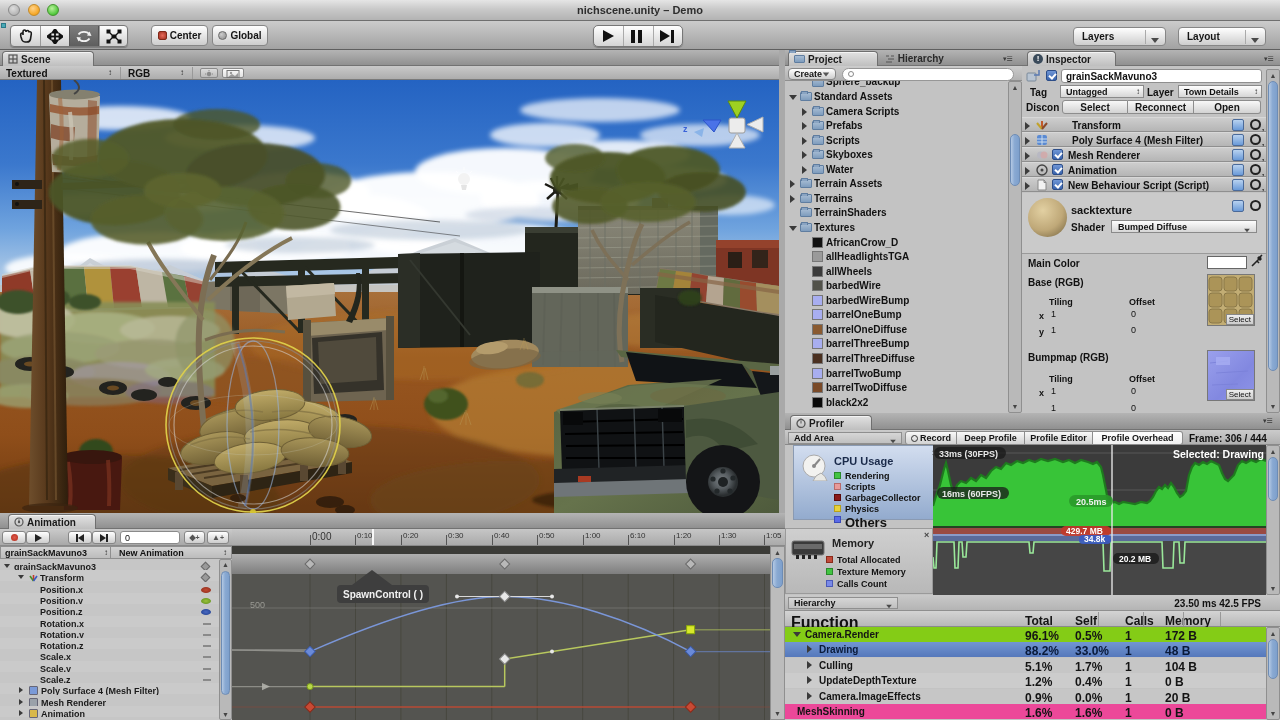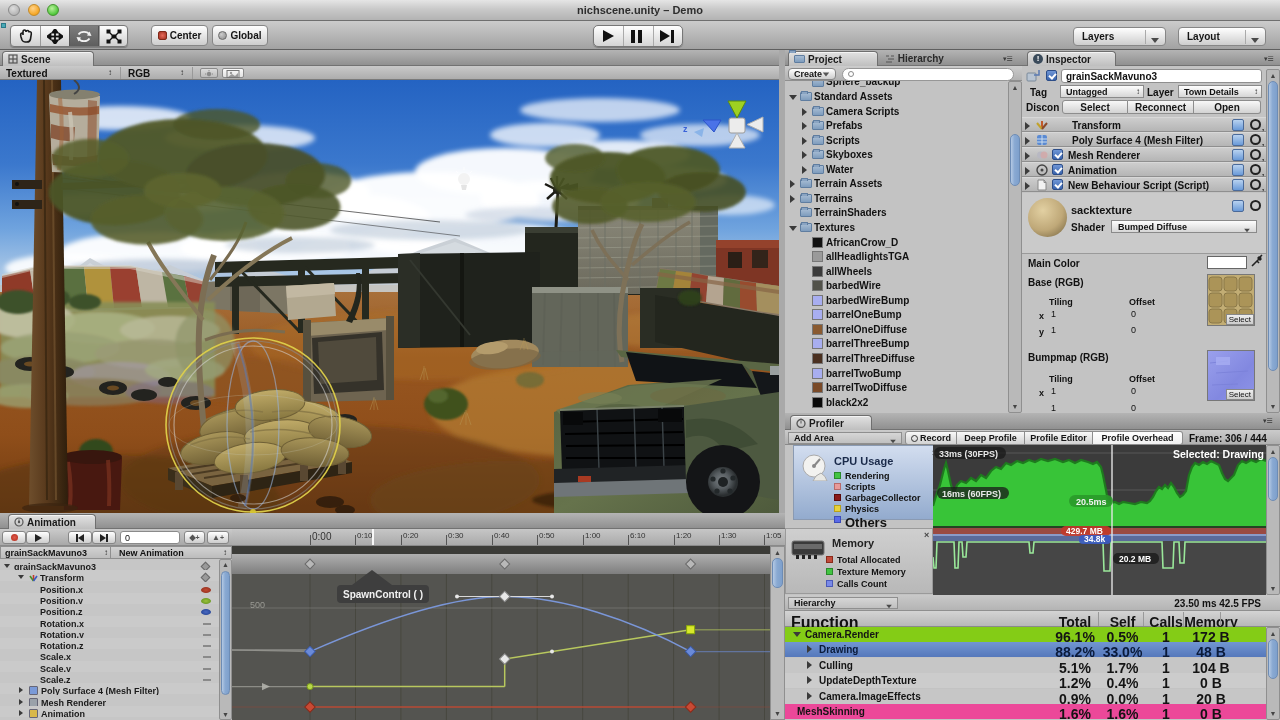--- a/index.html
+++ b/index.html
@@ -12,21 +12,21 @@
 .dd{position:absolute;background:linear-gradient(#fdfdfd,#d6d6d6);border:1px solid #8a8a8a;border-radius:0;font-size:10px;font-weight:bold;display:flex;align-items:center}
 .updn{font-size:8px;letter-spacing:-1px;color:#333}
 .tri-d{display:inline-block;width:0;height:0;border-top:5px solid #4a4a4a;border-left:4px solid transparent;border-right:4px solid transparent}
 .folder{position:absolute;width:12px;height:9px;background:linear-gradient(#a8bdd4,#7e9cbd);border:1px solid #5f7da0;border-radius:1px}
 .folder:before{content:"";position:absolute;left:0;top:-2px;width:5px;height:2px;background:#8aa4c2;border:1px solid #5f7da0;border-bottom:none;border-radius:1px 1px 0 0}
 .scroll{position:absolute;background:#b9b9b9;border:1px solid #8f8f8f;border-radius:2px}
 .thumb{position:absolute;left:1px;right:1px;background:linear-gradient(90deg,#b4c9e4,#89a9d2 45%,#7ea0cc);border:1px solid #6d8cb5;border-radius:5px}
 .sar{position:absolute;left:0;right:0;text-align:center;font-size:7px;color:#444;line-height:9px}
 .chk{position:absolute;width:11px;height:11px;background:linear-gradient(#6f96d6,#3a64ad);border:1px solid #2c4d88;border-radius:2px}
 .chk:after{content:"";position:absolute;left:2px;top:2px;width:5px;height:3px;border-left:2px solid #fff;border-bottom:2px solid #fff;transform:rotate(-48deg)}
-.cell{position:absolute;font-size:14px;font-weight:bold;color:#141414;text-align:center}
+.cell{position:absolute;font-size:12px;font-weight:bold;color:#141414;text-align:left}
 </style></head>
 <body>
 
 <div class="abs" style="left:0;top:0;width:1280px;height:21px;background:linear-gradient(#e5e5e5,#c9c9c9 45%,#b3b3b3);border-bottom:1px solid #6f6f6f">
   <div class="abs" style="left:8px;top:4px;width:12px;height:12px;border-radius:50%;background:radial-gradient(circle at 40% 35%,#dedede,#a5a5a5);border:1px solid #8a8a8a"></div>
   <div class="abs" style="left:28px;top:4px;width:12px;height:12px;border-radius:50%;background:radial-gradient(circle at 40% 35%,#ffd28a,#f5a623 70%,#d98e12);border:1px solid #c28a2a"></div>
   <div class="abs" style="left:47px;top:4px;width:12px;height:12px;border-radius:50%;background:radial-gradient(circle at 40% 35%,#b8f09a,#4fc73a 70%,#37a526);border:1px solid #44932f"></div>
   <div class="abs b" style="left:0;width:1280px;top:4px;text-align:center;font-size:11px;color:#2e2e2e">nichscene.unity – Demo</div>
 </div>
 

